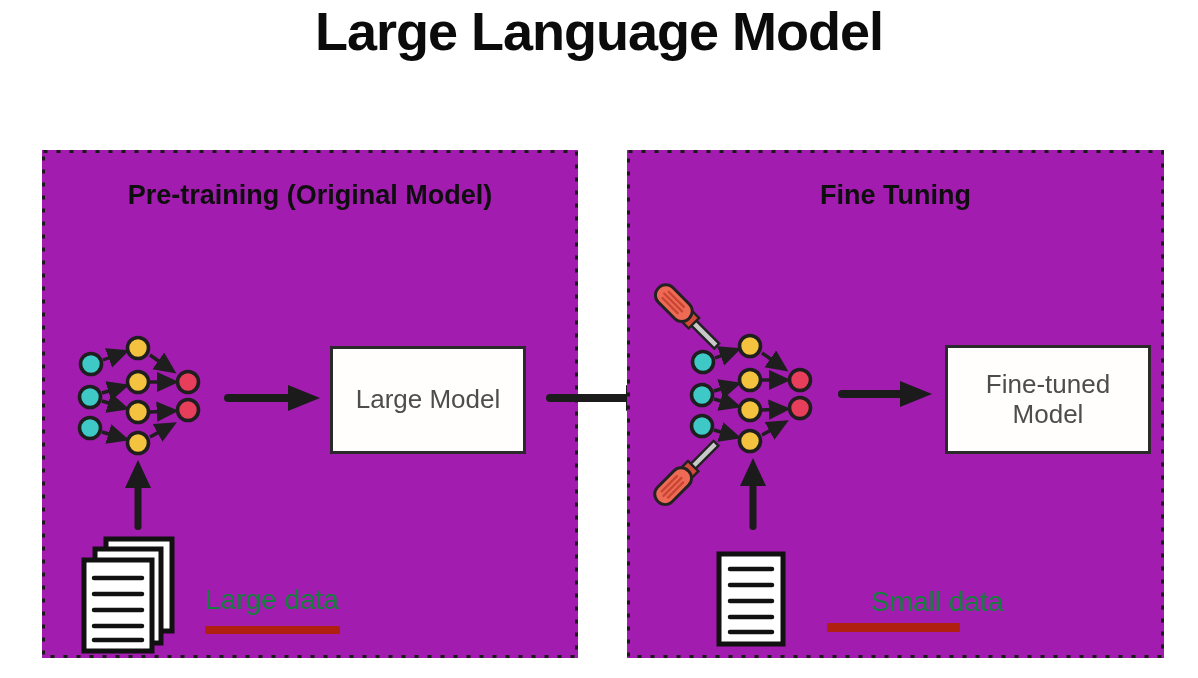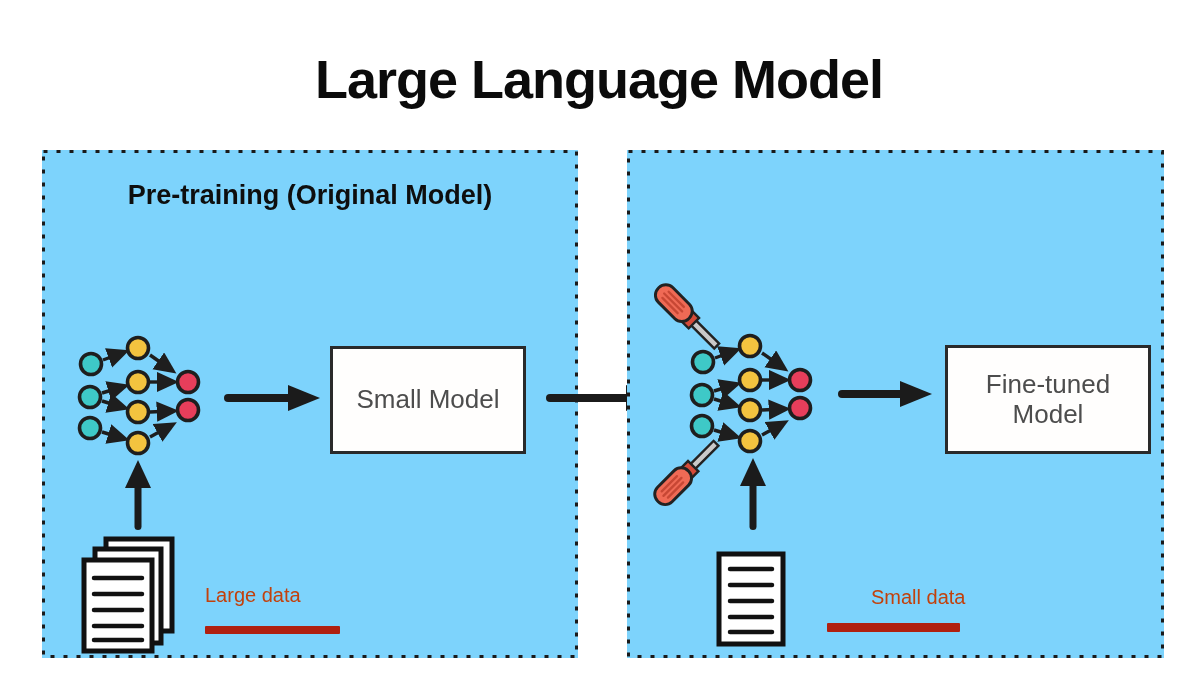--- a/index.html
+++ b/index.html
@@ -2,39 +2,39 @@
 <html><head>
 <meta charset="utf-8">
 <style>
   html,body{margin:0;padding:0;background:#ffffff;}
   body{width:1198px;height:678px;position:relative;overflow:hidden;
        font-family:"Liberation Sans", sans-serif;color:#111;}
   .abs{position:absolute;}
 
   .main-title{
     left:0; top:6; width:1198px; text-align:center;
-    font-size:54px; font-weight:700; letter-spacing:-1px; color:#0b0b0b;margin-top:48px;
-  }
-
-  .panel{background:#7dd3fc;}
+    font-size:54px; font-weight:700; letter-spacing:-1px; color:#0b0b0b;
+  }
+
+  .panel{background:#a21caf;}
   .panel-border{position:absolute;left:0;top:0;pointer-events:none;}
 
   .panel-title{
     position:absolute; top:30px; left:0; width:100%; text-align:center;
     font-size:27px; font-weight:700; color:#0e0e0e;
   }
 
   .model-box{
     border:3px solid #2a2a2a; background:#fffefd;
     display:flex; align-items:center; justify-content:center; text-align:center;
     font-size:26px; color:#4d4d4d; line-height:1.15;
   }
 
   .data-label{
-    font-size:20px; color:#c2410c;
+    font-size:28px; color:#15803d;
   }
   .red-underline{ background:#b02010; border-radius:1px; }
 
   svg{display:block;}
 </style>
 </head>
 <body>
 
 <div class="abs main-title">Large Language Model</div>
 
@@ -73,21 +73,21 @@
     <circle cx="116" cy="77" r="10.5" fill="#e73e5b"></circle>
   </g>
 </svg>
 
 <svg class="abs" style="left:222px;top:385px;" width="98" height="26" viewBox="0 0 98 26">
   <rect x="2" y="9" width="68" height="8" rx="4" fill="#1b1b1b"></rect>
   <polygon points="66,0 98,13 66,26" fill="#1b1b1b"></polygon>
 </svg>
 
 <div class="abs model-box" style="left:330px;top:346px;width:190px;height:102px;">
-  <span>Small Model</span>
+  <span>Large Model</span>
 </div>
 
 <svg class="abs" style="left:544px;top:385px;" width="114" height="26" viewBox="0 0 114 26">
   <rect x="2" y="9" width="84" height="8" rx="4" fill="#1b1b1b"></rect>
   <polygon points="82,0 114,13 82,26" fill="#1b1b1b"></polygon>
 </svg>
 
 <svg class="abs" style="left:125px;top:460px;" width="26" height="72" viewBox="0 0 26 72">
   <rect x="9.5" y="22" width="7" height="48" rx="3.5" fill="#1b1b1b"></rect>
   <polygon points="0,28 13,0 26,28" fill="#1b1b1b"></polygon>
@@ -108,20 +108,21 @@
   </g>
 </svg>
 
 <div class="abs data-label" style="left:205px;top:584px;">Large data</div>
 <div class="abs red-underline" style="left:205px;top:626px;width:135px;height:8px;"></div>
 
 <div class="abs panel" style="left:627px;top:150px;width:537px;height:508px;">
   <svg class="panel-border" width="537" height="508">
     <rect x="1.5" y="1.5" width="534" height="505" fill="none" stroke="#1a1a1a" stroke-width="3" stroke-dasharray="4 9"></rect>
   </svg>
+  <div class="panel-title">Fine Tuning</div>
 </div>
 
 <svg class="abs" style="left:644px;top:274px;" width="88" height="88" viewBox="0 0 90 90">
   <g transform="rotate(-45 45 45)">
     <rect x="42" y="52" width="7" height="34" fill="#c9c9c9" stroke="#222" stroke-width="2.5"></rect>
     <rect x="38" y="44" width="15" height="9" fill="#d44a38" stroke="#222" stroke-width="2.5"></rect>
     <rect x="35" y="2" width="21" height="44" rx="10" fill="#ef6a55" stroke="#222" stroke-width="3"></rect>
     <g stroke="#c74734" stroke-width="2.4" stroke-linecap="round">
       <line x1="41" y1="12" x2="41" y2="34"></line>
       <line x1="45.5" y1="10" x2="45.5" y2="36"></line>

